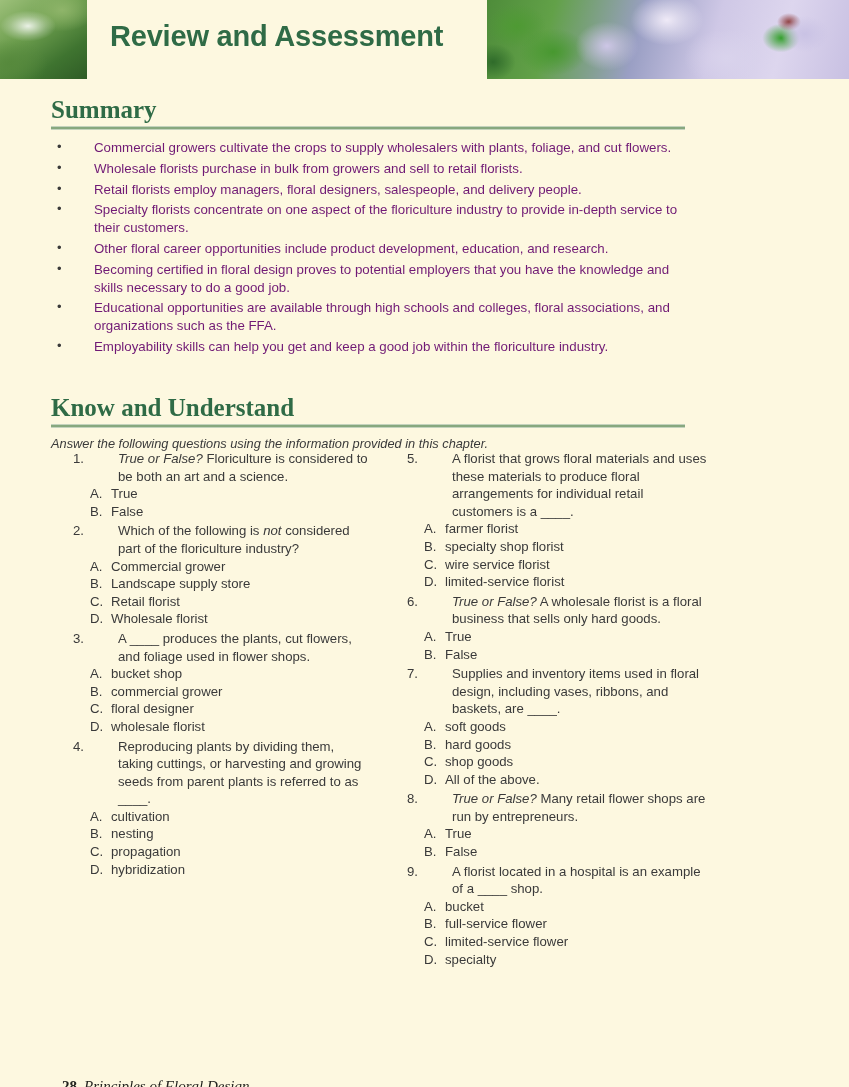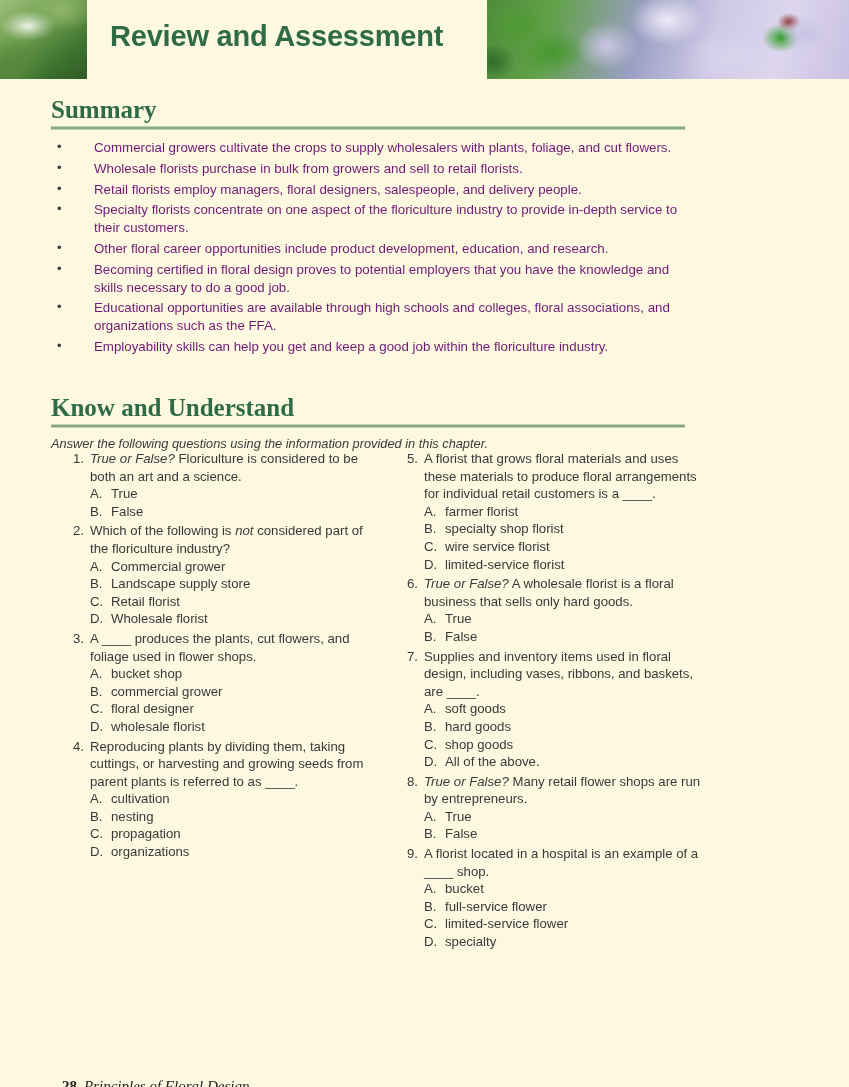--- a/index.html
+++ b/index.html
@@ -142,20 +142,21 @@
     width: 22px;
     text-align: right;
     font-size: 13.2px;
     line-height: 17.6px;
     color: #3a3a3a;
   }
   .qtext {
     font-size: 13.2px;
     line-height: 17.6px;
     color: #3a3a3a;
+    margin-left: 28px;
   }
   .qtext i { font-style: italic; }
   .choices {
     list-style: none;
     margin: 0;
     padding: 0;
   }
   .choice {
     position: relative;
     padding-left: 21px;
@@ -249,21 +250,21 @@
             <li class="choice"><span class="clet">D.</span><span>wholesale florist</span></li>
           </ul>
         </li>
         <li class="q">
           <span class="qnum">4.</span>
           <div class="qtext">Reproducing plants by dividing them, taking cuttings, or harvesting and growing seeds from parent plants is referred to as ____.</div>
           <ul class="choices">
             <li class="choice"><span class="clet">A.</span><span>cultivation</span></li>
             <li class="choice"><span class="clet">B.</span><span>nesting</span></li>
             <li class="choice"><span class="clet">C.</span><span>propagation</span></li>
-            <li class="choice"><span class="clet">D.</span><span>organizations</span></li>
+            <li class="choice"><span class="clet">D.</span><span>hybridization</span></li>
           </ul>
         </li>
       </ol>
     </div>
   <div class="qcol">
       <ol class="qlist" id="qcol-right">
         <li class="q">
           <span class="qnum">5.</span>
           <div class="qtext">A florist that grows floral materials and uses these materials to produce floral arrangements for individual retail customers is a ____.</div>
           <ul class="choices">

